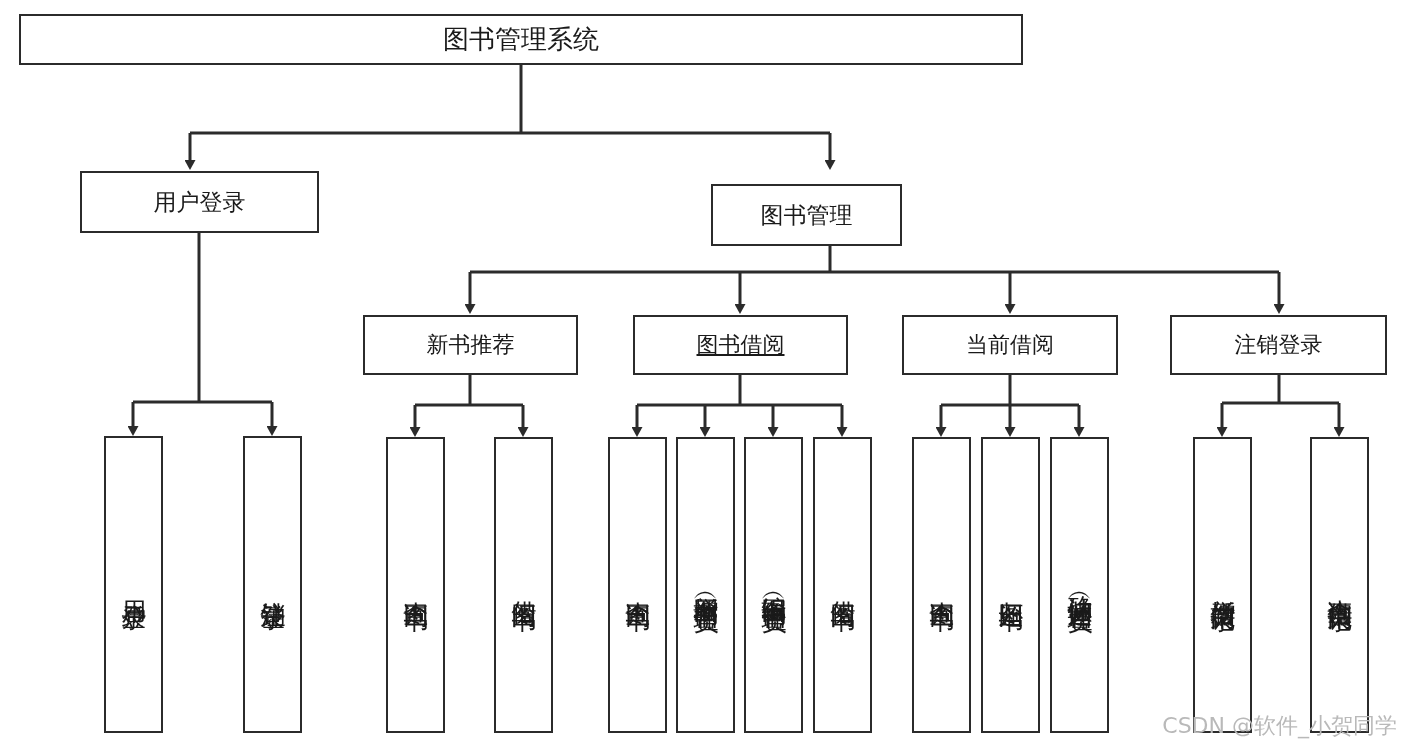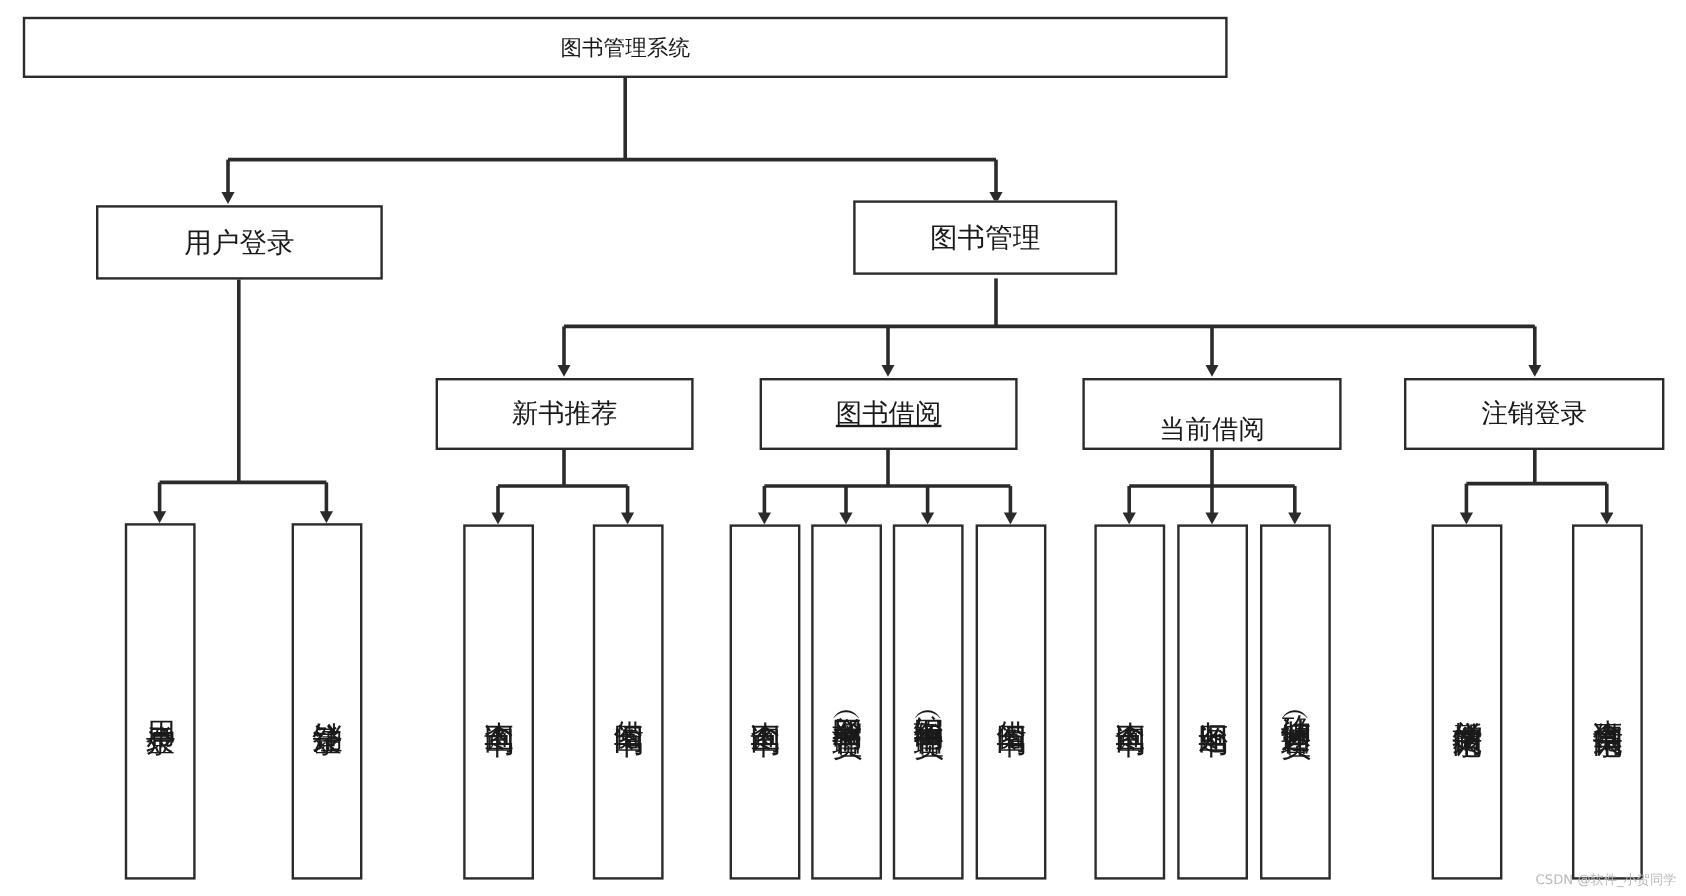--- a/index.html
+++ b/index.html
@@ -27,21 +27,21 @@
     position:absolute;
     box-sizing:border-box;
     background:#ffffff;
     border:2.5px solid #2b2b2b;
     display:flex;
     align-items:center;
     justify-content:center;
     color:#1a1a1a;
     z-index:2;
   }
-  .node.lv0{font-size:18px;}
+  .node.lv0{font-size:26px;}
   .node.lv1{font-size:23px;}
   .node.lv2{font-size:22px;}
   
   .node.leaf{
     font-size:25px;
     align-items:center;
     justify-content:center;
     padding:4px 0;
   }
   .node.leaf .vtext{
@@ -51,21 +51,21 @@
     letter-spacing:2px;
     white-space:nowrap;
     display:block;
   }
   .node .htext{white-space:nowrap;}
   
   #watermark{
     position:absolute;
     right:8px;
     bottom:6px;
-    font-size:11px;
+    font-size:22px;
     color:#b9b9b9;
     z-index:3;
     white-space:nowrap;
     font-family:"DejaVu Sans","Liberation Sans",sans-serif;
   }
 </style>
 </head>
 <body>
 
 <div id="canvas">
@@ -121,33 +121,33 @@
   </svg>
 
   <div class="node lv0" style="left:19px;top:14px;width:1004px;height:51px;">
     <span class="htext">图书管理系统</span>
   </div>
 
   <div class="node lv1" style="left:80px;top:171px;width:239px;height:62px;">
     <span class="htext">用户登录</span>
   </div>
 
-  <div class="node lv1" style="left:711px;top:167px;width:220px;height:62px;">
+  <div class="node lv1" style="left:711px;top:184px;width:191px;height:62px;">
     <span class="htext">图书管理</span>
   </div>
 
   <div class="node lv2" style="left:363px;top:315px;width:215px;height:60px;">
     <span class="htext">新书推荐</span>
   </div>
 
   <div class="node lv2" style="left:633px;top:315px;width:215px;height:60px;text-decoration:underline;">
     <span class="htext">图书借阅</span>
   </div>
 
-  <div class="node lv2" style="left:902px;top:315px;width:216px;height:60px;align-items:flex-end;">
+  <div class="node lv2" style="left:902px;top:315px;width:216px;height:60px;">
     <span class="htext">当前借阅</span>
   </div>
 
   <div class="node lv2" style="left:1170px;top:315px;width:217px;height:60px;">
     <span class="htext">注销登录</span>
   </div>
 
   <div class="node leaf" style="left:104px;top:436px;width:59px;height:297px;">
     <span class="vtext">用户登录</span>
   </div>

